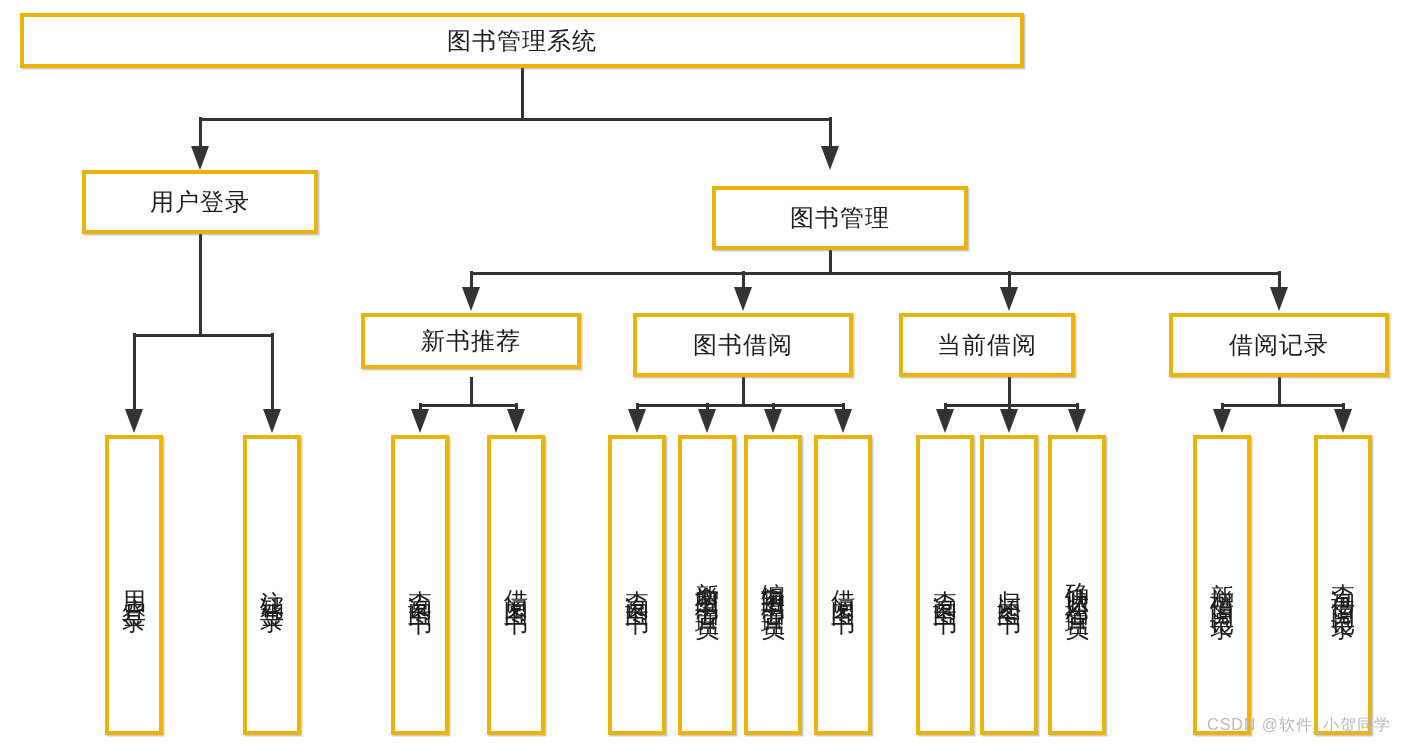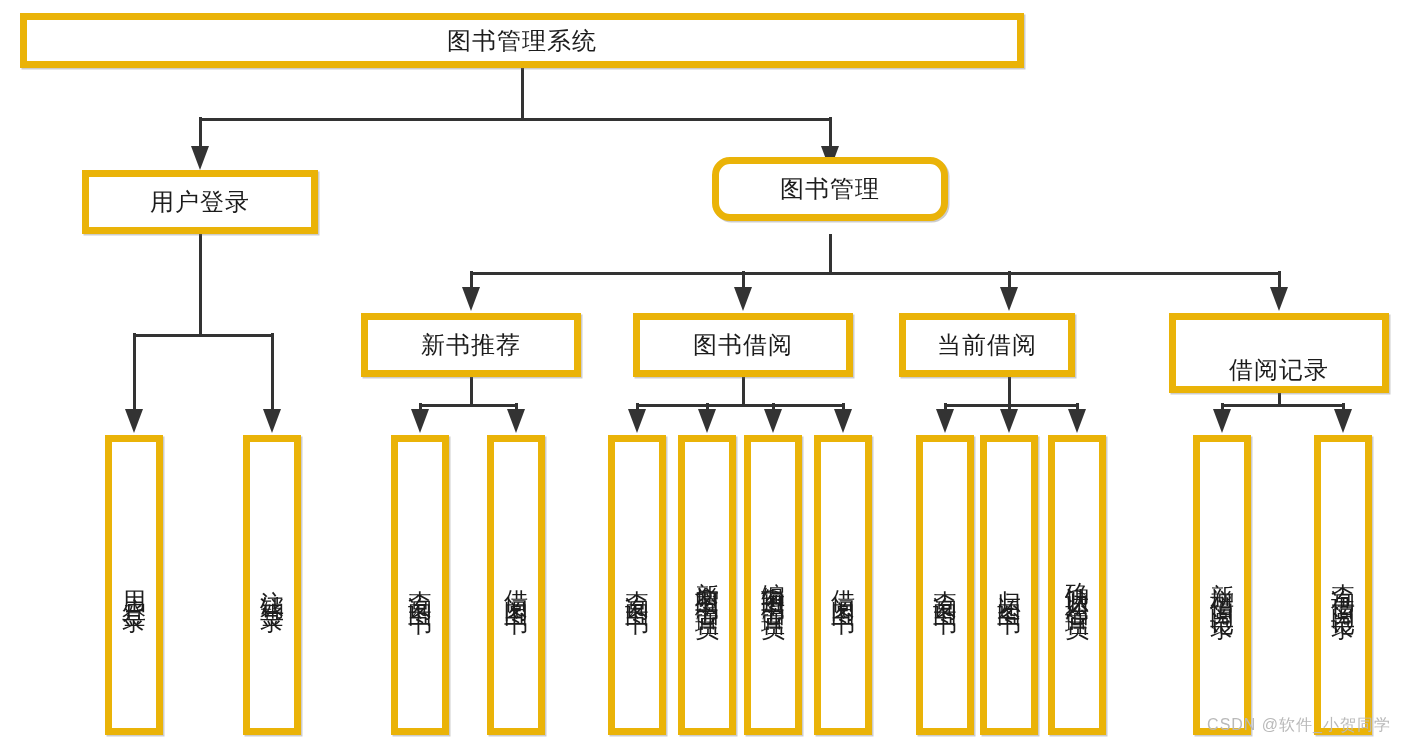--- a/index.html
+++ b/index.html
@@ -13,21 +13,21 @@
     overflow: hidden;
   }
   svg.wires {
     position: absolute;
     left: 0; top: 0;
     width: 1405px; height: 747px;
   }
   .node {
     position: absolute;
     background: #ffffff;
-    border: 7px solid #eab308;
+    border: 4px solid #eab308;
     box-shadow: 1.5px 1.5px 0 rgba(110,110,110,0.35);
     display: flex;
     align-items: center;
     justify-content: center;
     color: #1c1c1c;
   }
   .node .lbl {
     font-size: 24px;
     letter-spacing: 1px;
     white-space: nowrap;
@@ -95,34 +95,34 @@
     </g>
   </svg>
 
   <div class="node" style="left:20px;top:13px;width:1004px;height:55px;">
     <span class="lbl">图书管理系统</span>
   </div>
 
   <div class="node" style="left:82px;top:170px;width:236px;height:64px;">
     <span class="lbl">用户登录</span>
   </div>
-  <div class="node" style="left:712px;top:157px;width:236px;height:64px;border-radius:18px;">
+  <div class="node" style="left:712px;top:186px;width:256px;height:64px;">
     <span class="lbl">图书管理</span>
   </div>
 
-  <div class="node" style="left:361px;top:313px;width:220px;height:64px;">
+  <div class="node" style="left:361px;top:313px;width:220px;height:56px;">
     <span class="lbl">新书推荐</span>
   </div>
   <div class="node" style="left:633px;top:313px;width:220px;height:64px;font-family:Liberation Mono, monospace;">
     <span class="lbl">图书借阅</span>
   </div>
   <div class="node" style="left:899px;top:313px;width:176px;height:64px;">
     <span class="lbl">当前借阅</span>
   </div>
-  <div class="node" style="left:1169px;top:313px;width:220px;height:80px;align-items:flex-end;">
+  <div class="node" style="left:1169px;top:313px;width:220px;height:64px;">
     <span class="lbl">借阅记录</span>
   </div>
 
   <div class="node" style="left:105px;top:435px;width:58px;height:300px;">
     <span class="lbl v">用户登录</span>
   </div>
   <div class="node" style="left:243px;top:435px;width:58px;height:300px;">
     <span class="lbl v">注销登录</span>
   </div>
 

